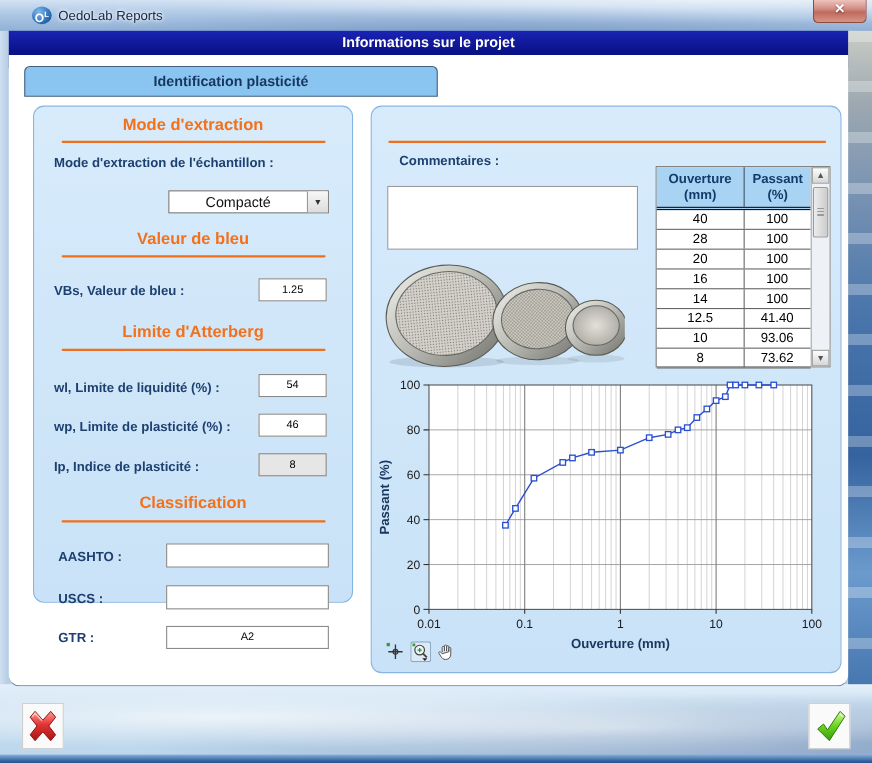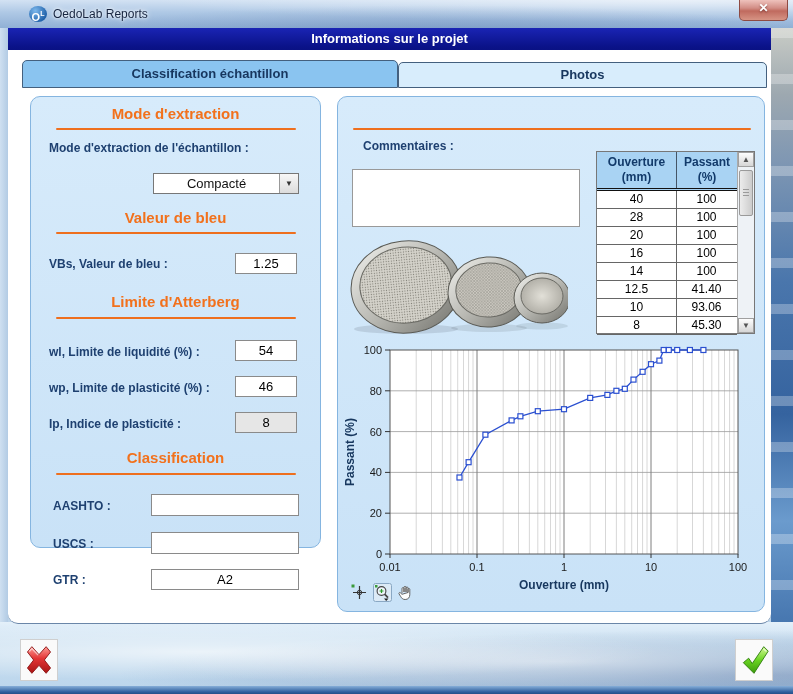--- a/index.html
+++ b/index.html
@@ -51,21 +51,21 @@
   .tab-idle{left:398px;top:62px;width:369px;height:26px;line-height:24px;background:#d8edfc;}
   
   .panel{position:absolute;background:linear-gradient(180deg,#d7ebfb,#c9e2f7);
     border:1px solid #85b5e0;border-radius:10px;box-sizing:border-box;}
   .panel-left{left:30px;top:96px;width:291px;height:452px;}
   .panel-right{left:337px;top:96px;width:428px;height:516px;}
   .sect-h{position:absolute;left:0;right:0;text-align:center;color:#f2711c;
     font-weight:bold;font-size:15px;}
   .sect-u{position:absolute;height:2px;background:#ee6f1e;border-radius:1px;}
   .lbl{position:absolute;color:#1e4070;font-weight:bold;font-size:12px;white-space:nowrap;}
-  .inp{position:absolute;text-align:center;font-size:13px;color:#000;background:#fff;
+  .inp{position:absolute;text-align:center;font-size:10px;color:#000;background:#fff;
     border:1px solid #8a8a8a;box-sizing:border-box;font-family:"Liberation Sans",sans-serif;padding:0;}
   .inp.dis{background:#e6e6e6;}
   
   .combo{position:absolute;left:122px;top:76px;width:146px;height:21px;background:#fff;
     border:1px solid #777;display:flex;box-sizing:border-box;cursor:default;}
   .combo-text{flex:1;text-align:center;font-size:13px;line-height:19px;color:#111;}
   .combo-btn{width:18px;background:linear-gradient(#f7f7f7,#dcdcdc);border-left:1px solid #999;
     display:flex;align-items:center;justify-content:center;font-size:8px;color:#333;}
   
   .comments{position:absolute;left:14px;top:72px;width:228px;height:58px;resize:none;
@@ -114,22 +114,21 @@
 
   <div class="frame-left"></div>
   <div class="frame-right"></div>
   <div class="glass-bottom"></div>
   <div class="bottom-edge"></div>
 
   <div class="header-bar">Informations sur le projet</div>
 
   <div class="content"></div>
 
-  <div class="tab tab-active">Classification échantillon</div>
-  <div class="tab tab-idle">Photos</div>
+  <div class="tab tab-active">Identification plasticité</div>
 
   <div class="panel panel-left">
     <div class="sect-h" style="top:8px">Mode d'extraction</div>
     <div class="sect-u" style="left:25px;width:240px;top:31px"></div>
     <div class="lbl" style="left:18px;top:44px">Mode d'extraction de l'échantillon :</div>
     <div class="combo">
       <div class="combo-text">Compacté</div>
       <div class="combo-btn">▼</div>
     </div>
 
@@ -192,21 +191,21 @@
             <div class="gt-row">
               <div class="gt-cell">12.5</div>
               <div class="gt-cell c2">41.40</div>
             </div>
             <div class="gt-row">
               <div class="gt-cell">10</div>
               <div class="gt-cell c2">93.06</div>
             </div>
             <div class="gt-row">
               <div class="gt-cell">8</div>
-              <div class="gt-cell c2">45.30</div>
+              <div class="gt-cell c2">73.62</div>
             </div>
           </div>
       </div>
       <div class="vscroll">
         <div class="sbtn">▲</div>
         <div class="strack">
           <div class="sthumb"></div>
         </div>
         <div class="sbtn">▼</div>
       </div>

